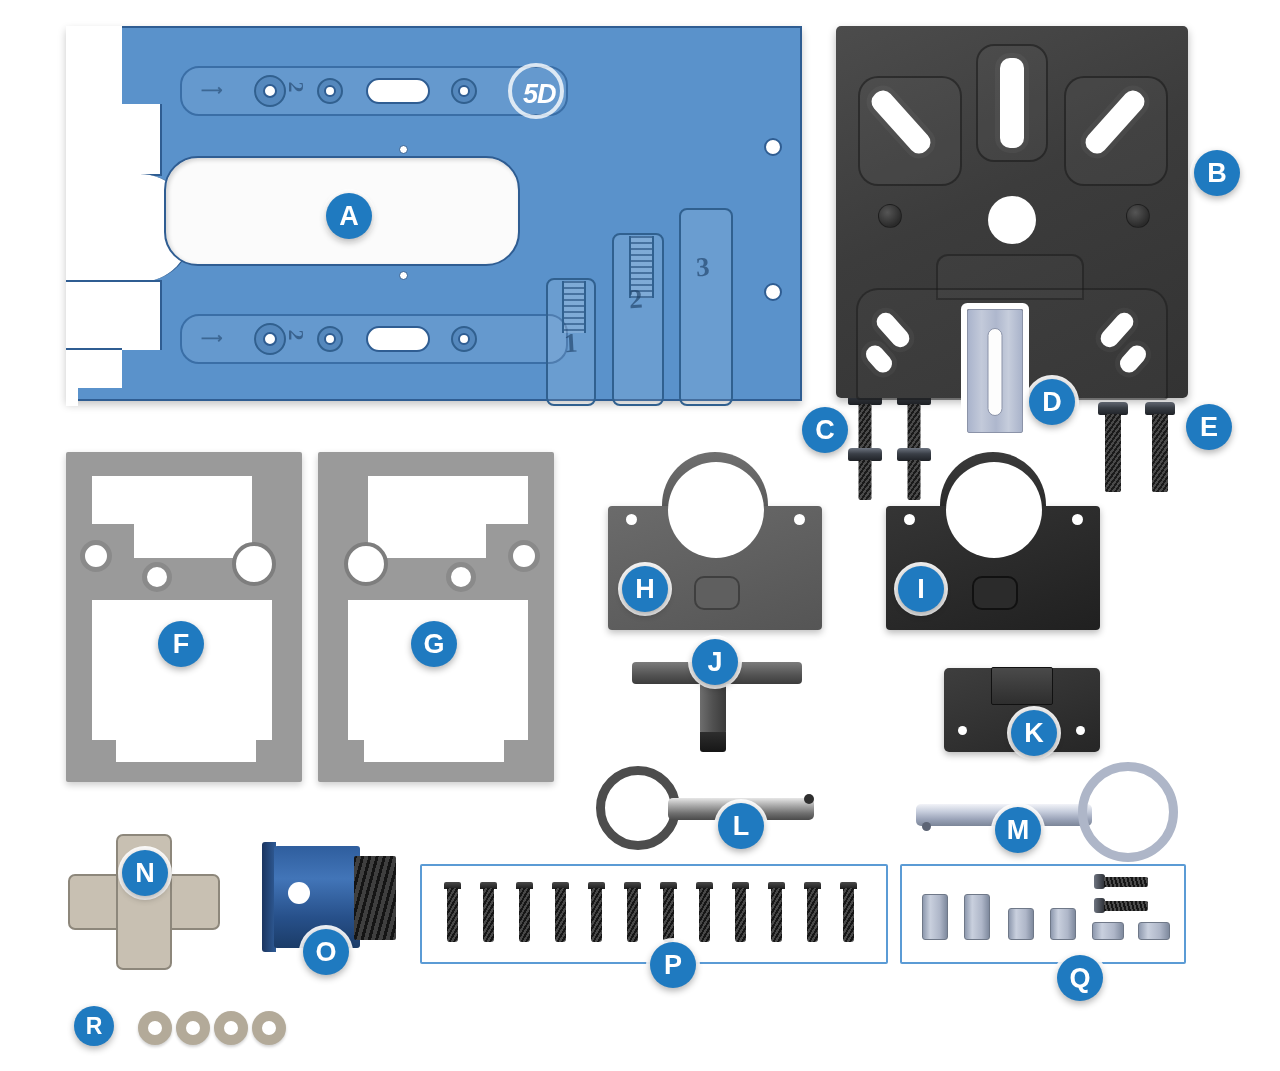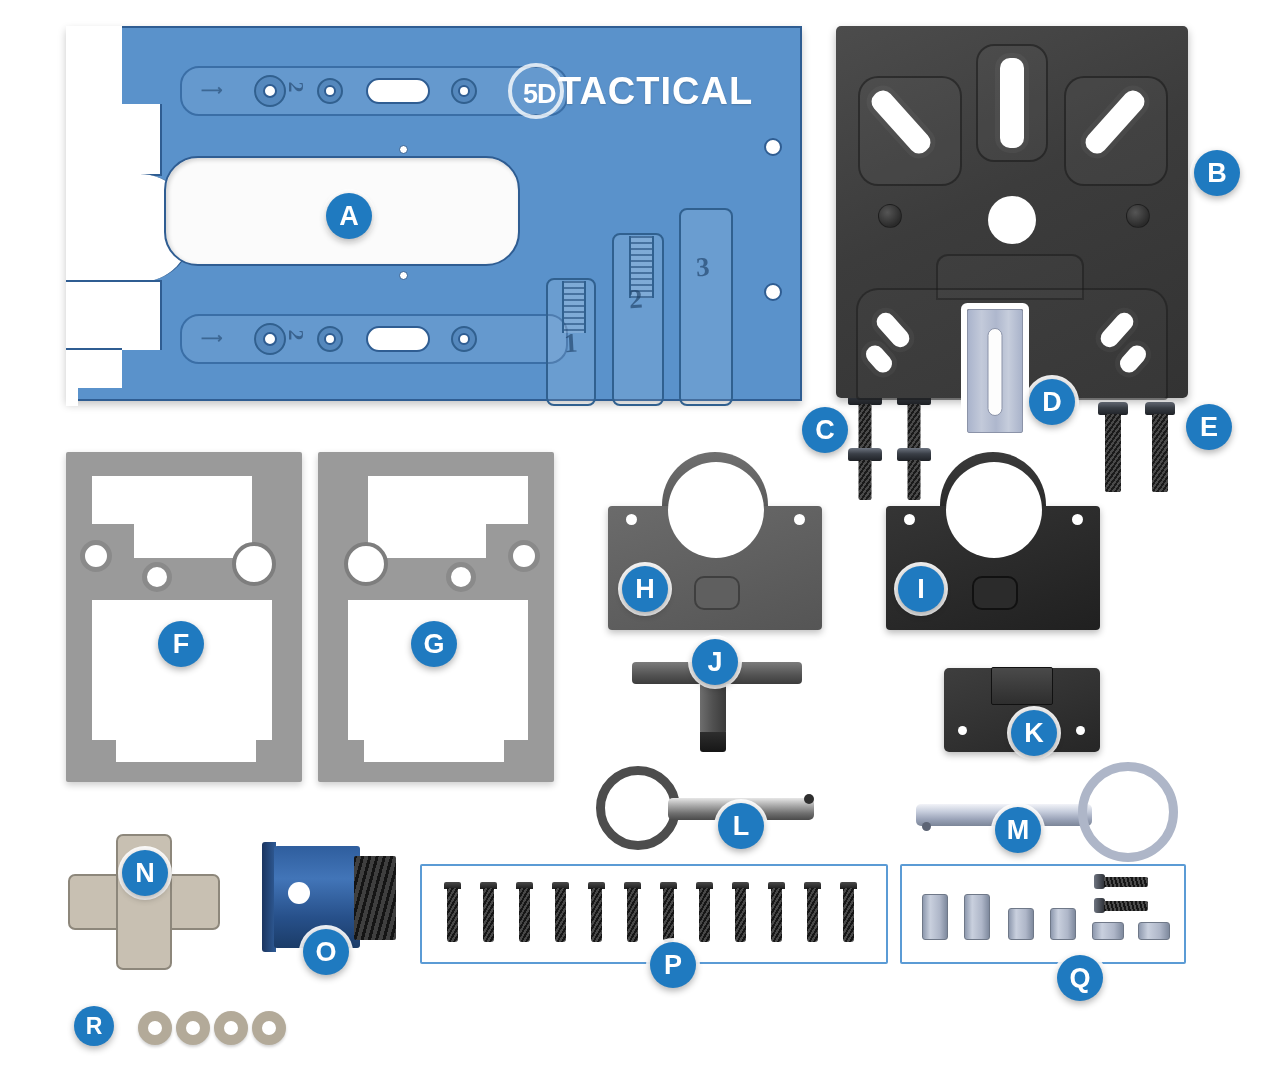--- a/index.html
+++ b/index.html
@@ -86,20 +86,21 @@
     font-family:"Liberation Serif", serif;transform:rotate(90deg);
   }
 
   
   .logo{position:absolute;left:508px;top:63px;z-index:12;display:flex;align-items:center;}
   .logo .ring{
     width:56px;height:56px;border-radius:50%;
     border:4px solid rgba(255,255,255,0.78);
     position:relative;box-sizing:border-box;
     margin-right:-6px;
+    font-style:italic;
   }
   .logo .fived{
     position:absolute;left:11px;top:12px;
     color:#ffffff;font-size:27px;font-weight:bold;letter-spacing:-1px;
     font-family:"Liberation Sans", sans-serif;
   }
   .logo .word{
     color:#ffffff;font-size:38px;font-weight:bold;letter-spacing:1px;
     font-family:"Liberation Sans", sans-serif;
     text-shadow:0 1px 2px rgba(0,0,0,0.18);
@@ -361,21 +362,20 @@
     <div class="stepnum" style="left:561px;top:256px;">2</div>
 
     <div class="stepslot" style="left:611px;top:180px;width:54px;height:198px;"></div>
     <div class="stepnum" style="left:628px;top:224px;">3</div>
   </div>
 
   <div class="logo">
     <div class="ring">
       <span class="fived">5D</span>
     </div>
-    <span class="word">TACTICAL</span>
   </div>
 
   <div class="plateB">
 
     <div class="bslot-recess" style="left:140px;top:18px;width:72px;height:118px;"></div>
     <div class="bslot" style="left:164px;top:32px;width:24px;height:90px;"></div>
 
     <div class="bslot-recess" style="left:22px;top:50px;width:104px;height:110px;
          transform:rotate(0deg);border-radius:20px;
          clip-path:polygon(0 0,100% 0,100% 100%,0 100%);"></div>

